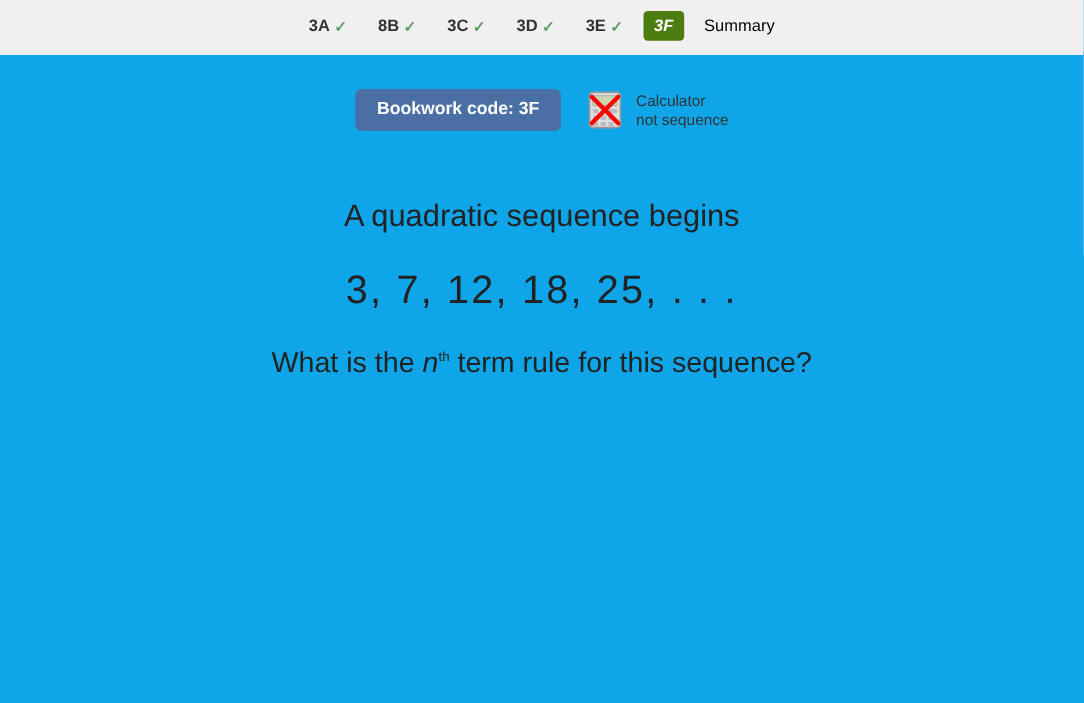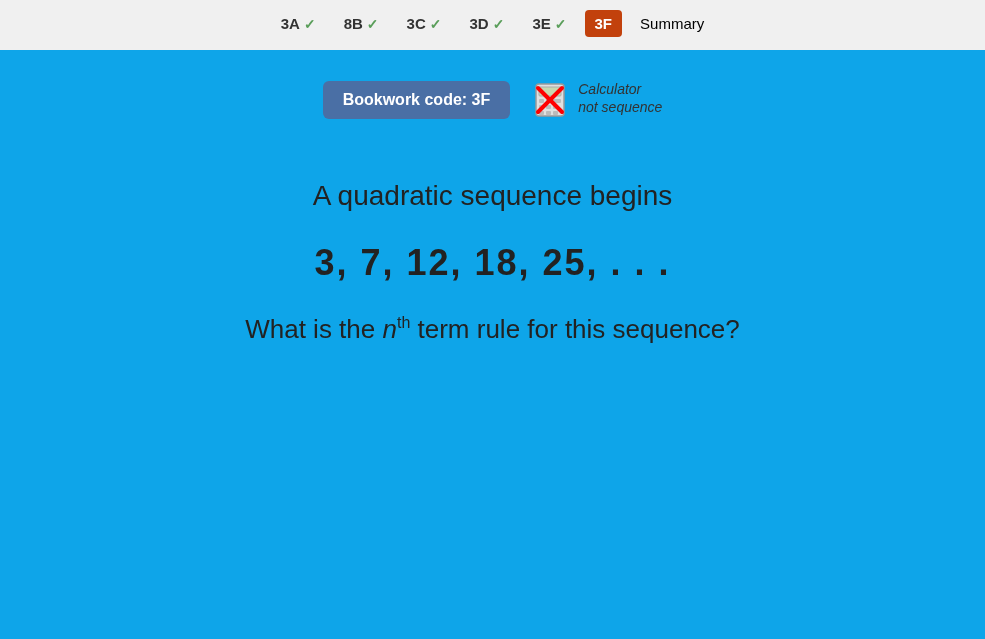--- a/index.html
+++ b/index.html
@@ -33,23 +33,24 @@
       gap: 4px;
       padding: 5px 10px;
       border-radius: 4px;
       font-size: 15px;
       font-weight: 600;
       cursor: pointer;
       color: #333;
     }
 
     .nav-item.active {
-      background-color: #c2410c;
+      background-color: #4d7c0f;
       color: white;
       border-radius: 4px;
+      font-style: italic;
     }
 
     .nav-item .checkmark {
       color: #5a9e5a;
       font-size: 14px;
     }
 
     .nav-summary {
       padding: 5px 10px;
       font-size: 15px;
@@ -84,23 +85,22 @@
       background-color: #4a6fa5;
       color: white;
       padding: 10px 20px;
       border-radius: 6px;
       font-size: 16px;
       font-weight: 600;
     }
 
     .calculator-notice {
       display: flex;
-      align-items: flex-start;
+      align-items: center;
       gap: 8px;
-      font-style: italic;
     }
 
     .calc-icon {
       width: 40px;
       height: 40px;
       position: relative;
       display: flex;
       align-items: center;
       justify-content: center;
     }
@@ -132,37 +132,37 @@
       font-size: 28px;
       color: #222;
       text-align: center;
       font-weight: 400;
     }
 
     .sequence-display {
       font-size: 36px;
       color: #222;
       text-align: center;
-      font-weight: 700;
+      font-weight: 400;
       letter-spacing: 2px;
     }
 
     .question-text {
       font-size: 26px;
       color: #222;
       text-align: center;
       font-weight: 400;
     }
 
     .question-text .nth {
       font-style: italic;
     }
 
     .question-text sup {
-      font-size: 16px;
+      font-size: 12px;
     }
   </style>
 </head>
 <body>
 
 <div class="top-nav">
   <div class="nav-item">
     <span>3A</span>
     <span class="checkmark">✓</span>
   </div>

